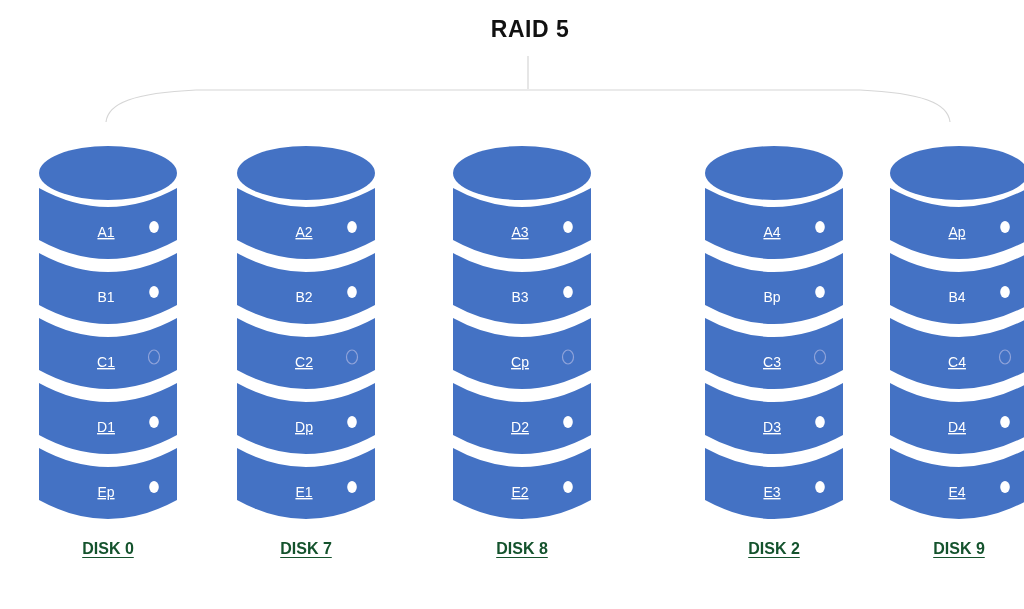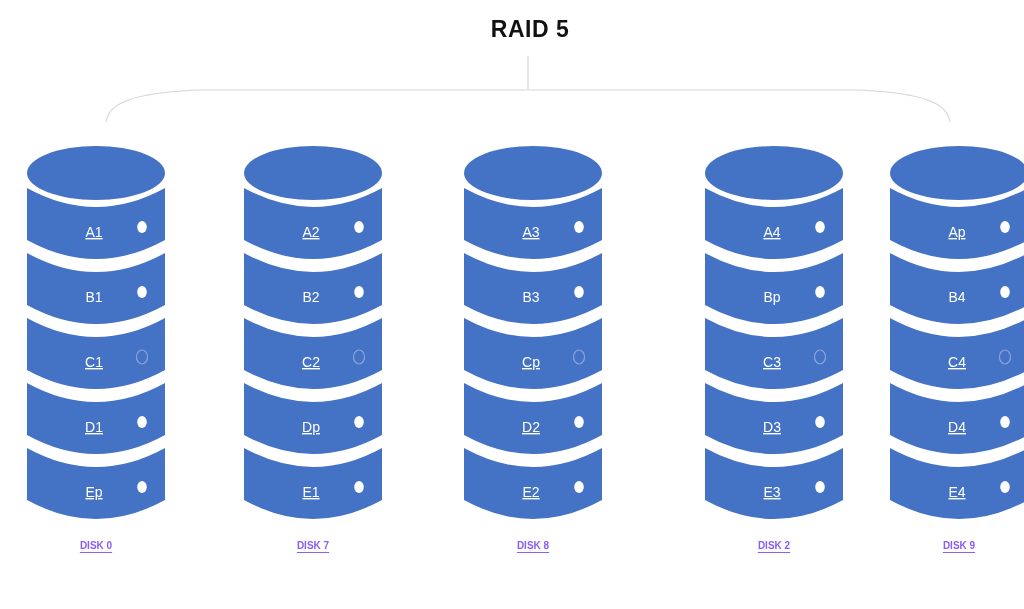--- a/index.html
+++ b/index.html
@@ -9,80 +9,80 @@
     margin-left:18px;
   }
   .title{
     position:absolute;top:16px;left:0;width:1024px;text-align:center;
     font-size:23px;font-weight:bold;color:#111;letter-spacing:.5px;
   }
   .bracket{position:absolute;top:0;left:0;}
   .disk-col{position:absolute;top:146px;width:140px;}
   .disk-col svg{display:block;}
   .disk-label{
-    margin-top:16px;text-align:center;font-size:10px;font-weight:600;
-    color:#8b5cf6;text-decoration:underline;text-underline-offset:3px;
+    margin-top:16px;text-align:center;font-size:16px;font-weight:600;
+    color:#14532d;text-decoration:underline;text-underline-offset:3px;
   }
   .blk-label{font-size:14px;font-weight:400;}
 </style>
 </head>
 <body>
 
 <div class="stage">
   <div class="title">RAID 5</div>
 
   <svg class="bracket" width="1024" height="135" viewBox="0 0 1024 135">
     <path id="bracket-stem" d="M 510 56 L 510 89" fill="none" stroke-width="1.2" stroke="#D6D6D6"></path>
     <path id="bracket-arc" d="M 88 122 C 90 103 116 93 178 90 L 842 90 C 904 93 930 103 932 122" fill="none" stroke-width="1.2" stroke="#D6D6D6"></path>
   </svg>
 
   <div id="disks">
-      <div class="disk-col" style="left: 8px;">
+      <div class="disk-col" style="left: 20px;">
         <svg width="140" height="378" viewBox="0 0 140 378">
           <ellipse cx="70" cy="27" rx="69" ry="27" fill="#4472C4"></ellipse>
           <path d="M 1 42 Q 70 80 139 42 L 139 94 Q 70 132 1 94 Z" fill="#4472C4"></path>
           <text x="68" y="91" text-anchor="middle" fill="#FFFFFF" class="blk-label" style="text-decoration: underline;">A1</text>
           <ellipse cx="116" cy="81" rx="4.8" ry="6" fill="#FFFFFF"></ellipse>
           <path d="M 1 107 Q 70 145 139 107 L 139 159 Q 70 197 1 159 Z" fill="#4472C4"></path>
           <text x="68" y="156" text-anchor="middle" fill="#FFFFFF" class="blk-label">B1</text>
           <ellipse cx="116" cy="146" rx="4.8" ry="6" fill="#FFFFFF"></ellipse>
           <path d="M 1 172 Q 70 210 139 172 L 139 224 Q 70 262 1 224 Z" fill="#4472C4"></path>
           <text x="68" y="221" text-anchor="middle" fill="#FFFFFF" class="blk-label" style="text-decoration: underline;">C1</text>
           <ellipse cx="116" cy="211" rx="5.5" ry="7" fill="none" stroke="#8FA3DA" stroke-width="1.2"></ellipse>
           <path d="M 1 237 Q 70 275 139 237 L 139 289 Q 70 327 1 289 Z" fill="#4472C4"></path>
           <text x="68" y="286" text-anchor="middle" fill="#FFFFFF" class="blk-label" style="text-decoration: underline;">D1</text>
           <ellipse cx="116" cy="276" rx="4.8" ry="6" fill="#FFFFFF"></ellipse>
           <path d="M 1 302 Q 70 340 139 302 L 139 354 Q 70 392 1 354 Z" fill="#4472C4"></path>
           <text x="68" y="351" text-anchor="middle" fill="#FFFFFF" class="blk-label" style="text-decoration: underline;">Ep</text>
           <ellipse cx="116" cy="341" rx="4.8" ry="6" fill="#FFFFFF"></ellipse>
         </svg>
         <div class="disk-label">DISK 0</div>
       </div>
-      <div class="disk-col" style="left: 225px;">
+      <div class="disk-col" style="left: 218px;">
         <svg width="140" height="378" viewBox="0 0 140 378">
           <ellipse cx="70" cy="27" rx="69" ry="27" fill="#4472C4"></ellipse>
           <path d="M 1 42 Q 70 80 139 42 L 139 94 Q 70 132 1 94 Z" fill="#4472C4"></path>
           <text x="68" y="91" text-anchor="middle" fill="#FFFFFF" class="blk-label" style="text-decoration: underline;">A2</text>
           <ellipse cx="116" cy="81" rx="4.8" ry="6" fill="#FFFFFF"></ellipse>
           <path d="M 1 107 Q 70 145 139 107 L 139 159 Q 70 197 1 159 Z" fill="#4472C4"></path>
           <text x="68" y="156" text-anchor="middle" fill="#FFFFFF" class="blk-label">B2</text>
           <ellipse cx="116" cy="146" rx="4.8" ry="6" fill="#FFFFFF"></ellipse>
           <path d="M 1 172 Q 70 210 139 172 L 139 224 Q 70 262 1 224 Z" fill="#4472C4"></path>
           <text x="68" y="221" text-anchor="middle" fill="#FFFFFF" class="blk-label" style="text-decoration: underline;">C2</text>
           <ellipse cx="116" cy="211" rx="5.5" ry="7" fill="none" stroke="#8FA3DA" stroke-width="1.2"></ellipse>
           <path d="M 1 237 Q 70 275 139 237 L 139 289 Q 70 327 1 289 Z" fill="#4472C4"></path>
           <text x="68" y="286" text-anchor="middle" fill="#FFFFFF" class="blk-label" style="text-decoration: underline;">Dp</text>
           <ellipse cx="116" cy="276" rx="4.8" ry="6" fill="#FFFFFF"></ellipse>
           <path d="M 1 302 Q 70 340 139 302 L 139 354 Q 70 392 1 354 Z" fill="#4472C4"></path>
           <text x="68" y="351" text-anchor="middle" fill="#FFFFFF" class="blk-label" style="text-decoration: underline;">E1</text>
           <ellipse cx="116" cy="341" rx="4.8" ry="6" fill="#FFFFFF"></ellipse>
         </svg>
         <div class="disk-label">DISK 7</div>
       </div>
-      <div class="disk-col" style="left: 445px;">
+      <div class="disk-col" style="left: 434px;">
         <svg width="140" height="378" viewBox="0 0 140 378">
           <ellipse cx="70" cy="27" rx="69" ry="27" fill="#4472C4"></ellipse>
           <path d="M 1 42 Q 70 80 139 42 L 139 94 Q 70 132 1 94 Z" fill="#4472C4"></path>
           <text x="68" y="91" text-anchor="middle" fill="#FFFFFF" class="blk-label" style="text-decoration: underline;">A3</text>
           <ellipse cx="116" cy="81" rx="4.8" ry="6" fill="#FFFFFF"></ellipse>
           <path d="M 1 107 Q 70 145 139 107 L 139 159 Q 70 197 1 159 Z" fill="#4472C4"></path>
           <text x="68" y="156" text-anchor="middle" fill="#FFFFFF" class="blk-label">B3</text>
           <ellipse cx="116" cy="146" rx="4.8" ry="6" fill="#FFFFFF"></ellipse>
           <path d="M 1 172 Q 70 210 139 172 L 139 224 Q 70 262 1 224 Z" fill="#4472C4"></path>
           <text x="68" y="221" text-anchor="middle" fill="#FFFFFF" class="blk-label" style="text-decoration: underline;">Cp</text>

